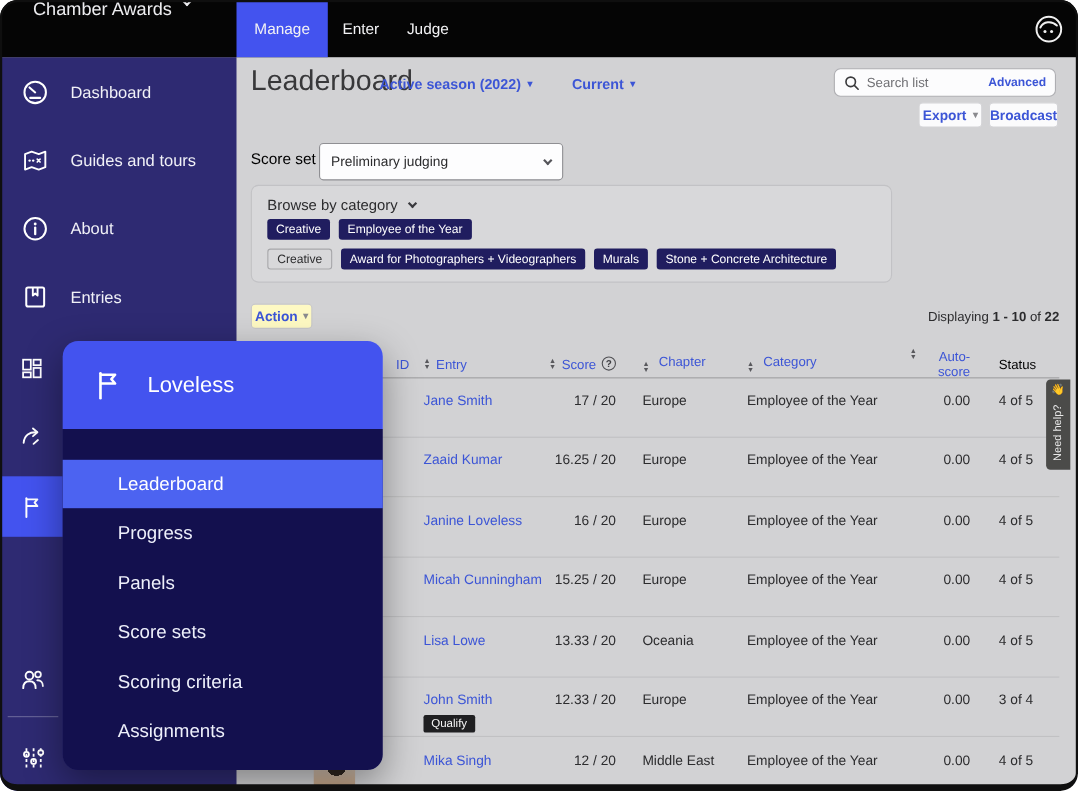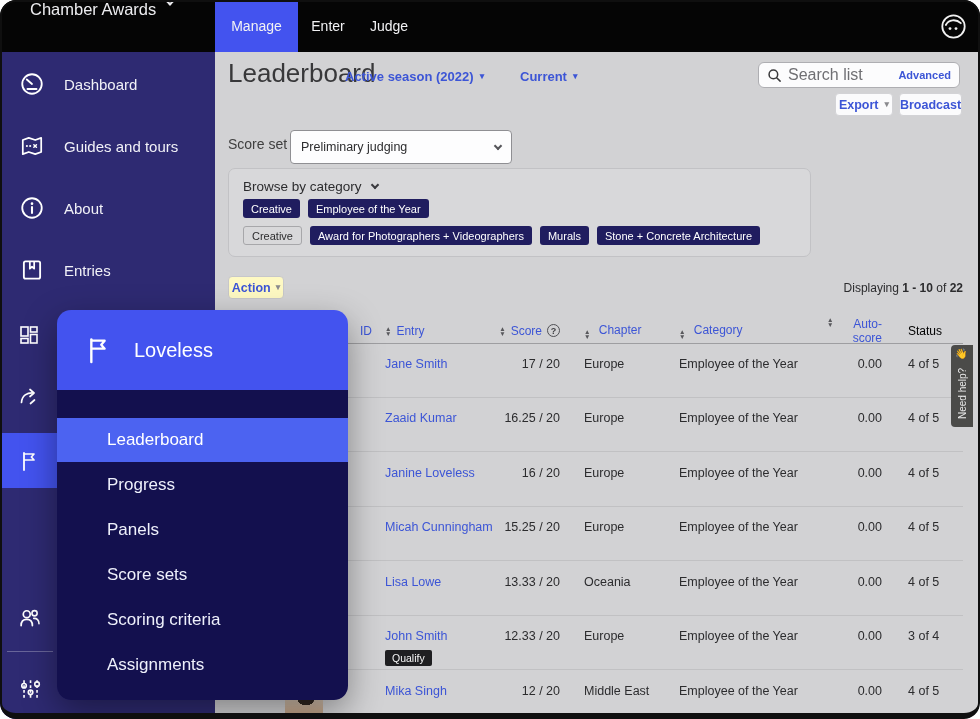--- a/index.html
+++ b/index.html
@@ -32,28 +32,28 @@
   .fly-item.active { height:44px; background:#4c63f1; color:#ffffff; }
 
   
   .content { position:absolute; left:215px; top:52px; width:765px; height:667px; background:#d2d2d4; z-index:1; }
   .page-title { position:absolute; left:13px; top:6px; font-size:26px; color:#38383a; }
   .blue-link { position:absolute; font-size:13px; font-weight:700; color:#3c55d6; cursor:pointer; display:flex; align-items:center; gap:6px; }
   .caret { font-size:9px; line-height:9px; }
   .season-link { left:130px; top:17px; } .current-link { left:305px; top:17px; }
 
   .searchbox { position:absolute; left:543px; top:10px; width:202px; height:26px; background:#fcfcfd; border:1px solid #aeaeb2; border-radius:6px; display:flex; align-items:center; padding:0 8px; gap:6px; }
-  .searchbox input { border:none; outline:none; background:transparent; flex:1; font-size:16px; color:#0369a1; font-family:"Liberation Sans",sans-serif; min-width:0; }
+  .searchbox input { border:none; outline:none; background:transparent; flex:1; font-size:12px; color:#0369a1; font-family:"Liberation Sans",sans-serif; min-width:0; }
   .searchbox input::placeholder { color:#6f6f73; }
   .adv { font-size:11px; font-weight:700; color:#3c55d6; cursor:pointer; }
   .wbtn { position:absolute; top:41px; height:23px; background:#fbfbfc; border:1px solid #d3d3d6; border-radius:4px; display:flex; align-items:center; justify-content:center; gap:6px; font-size:12.5px; font-weight:700; color:#3c55d6; cursor:pointer; }
   .export-btn { left:620px; width:58px; } .broadcast-btn { left:684px; width:63px; }
   .wbtn .caret { color:#8a8a8e; }
 
-  .scoreset-label { position:absolute; left:13px; top:84px; font-size:14px; color:#404040; }
+  .scoreset-label { position:absolute; left:13px; top:84px; font-size:14px; color:#000000; }
   .scoreset-select { position:absolute; left:75px; top:78px; width:222px; height:27px; background:#fdfdfe; border:1px solid #8f8f93; border-radius:4px; display:flex; align-items:center; padding:16px 10px; font-size:12.5px; color:#2c2c2e; cursor:pointer; }
   .scoreset-select .chev { width:6px; height:6px; color:#55555a; margin-left:auto; margin-top:-2px; }
 
   .browse { position:absolute; left:13px; top:116px; width:583px; height:89px; background:#d8d8da; border:1px solid #c2c2c5; border-radius:7px; }
   .browse-head { position:absolute; left:14px; top:10px; display:flex; align-items:center; gap:10px; font-size:13.5px; color:#2c2c2e; cursor:pointer; }
   .browse-head .chev { width:6px; height:6px; color:#3a3a3e; margin-top:-3px; }
   .tagrow { position:absolute; left:14px; display:flex; gap:8px; }
   .tagrow1 { top:30px; } .tagrow2 { top:57px; }
   .tag { height:19px; display:flex; align-items:center; padding:0 8px; border-radius:3px; font-size:11px; cursor:pointer; white-space:nowrap; }
   .tag.filled { background:#201d5f; color:#ffffff; }

